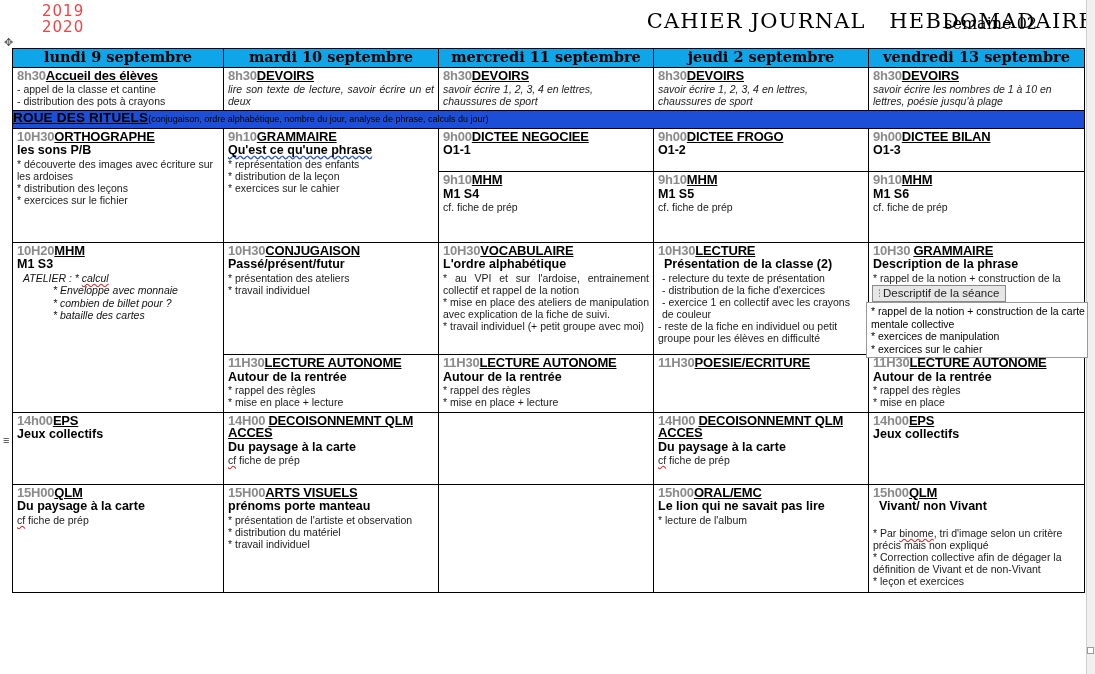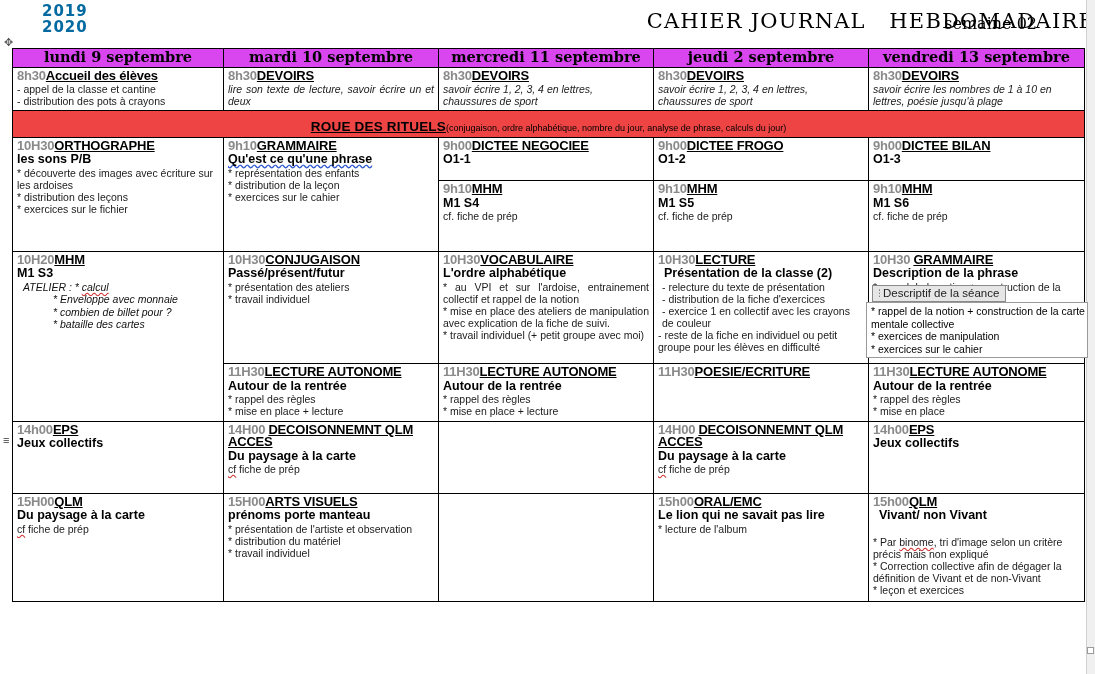--- a/index.html
+++ b/index.html
@@ -20,24 +20,24 @@
   .header {
     position: relative;
     height: 48px;
     width: 1095px;
   }
   .year {
     position: absolute;
     left: 42px; top: 3px;
     font-family: "DejaVu Sans", sans-serif;
     font-size: 15px;
-    font-weight: bold;
+    font-weight: normal;
     line-height: 16px;
     letter-spacing: 1px;
-    color: #0369a1;
+    color: #ef4444;
   }
   .year span { display: block; }
   .doc-title {
     position: absolute;
     left: 0; right: 0; top: 9px;
     text-align: right;
     font-family: "DejaVu Serif", serif;
     font-size: 21px;
     letter-spacing: 1.2px;
     color: #000;
@@ -76,34 +76,34 @@
   td, th {
     border: 1px solid #000;
     vertical-align: top;
     padding: 2px 4px 3px 4px;
     font-size: 11px;
     line-height: 12.5px;
     color: #111;
   }
 
   th.dayhead {
-    background: #d946ef;
+    background: #0ea5e9;
     text-align: center;
     font-family: "DejaVu Serif", serif;
     font-size: 14.5px;
     font-weight: bold;
     padding: 2px 0 3px 0;
     color: #000;
   }
 
   
   td.banner {
-    background: #ef4444;
-    text-align: center;
-    padding: 10px 0 2px 0;
+    background: #1d4ed8;
+    text-align: left;
+    padding: 1px 0 2px 0;
     color: #000;
   }
   .banner-big {
     font-size: 13.5px;
     font-weight: bold;
     letter-spacing: 0.2px;
   }
   .banner-u { text-decoration: underline; }
   .banner-small {
     font-size: 9px;

